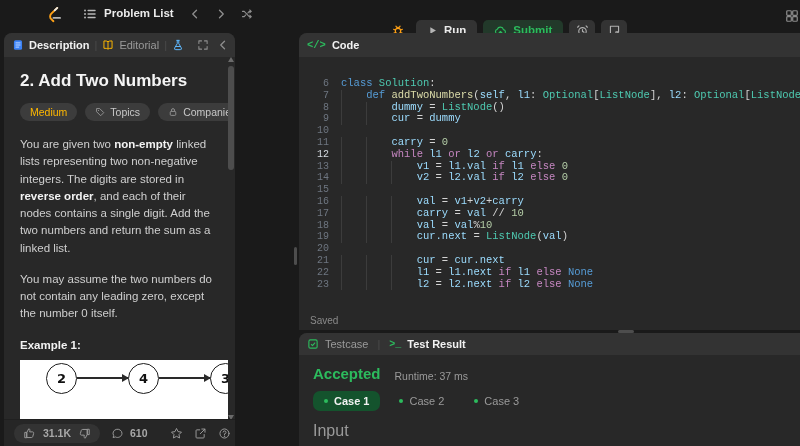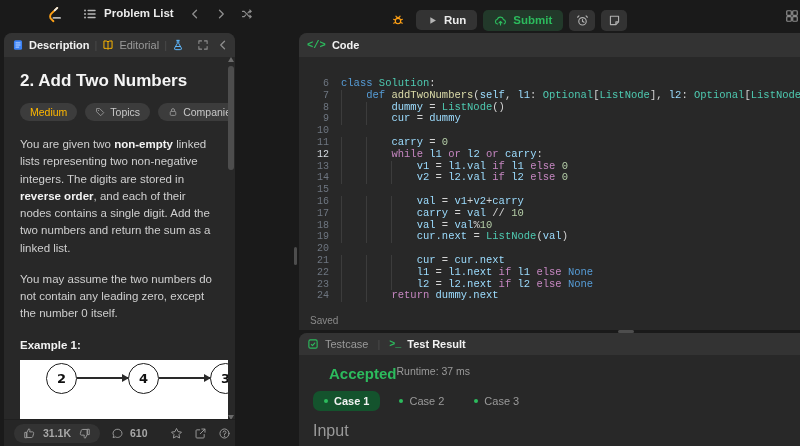--- a/index.html
+++ b/index.html
@@ -8,21 +8,21 @@
   .icn svg{width:100%;height:100%;display:block}
 
   
   .topbar{position:absolute;top:0;left:0;right:0;height:28px;display:flex;align-items:center;color:#b8b8b8}
   .tleft{display:flex;align-items:center;gap:4px;margin-left:46px}
   .logo{width:17px;height:17px;margin-right:10px}
   .navgrp{display:flex;align-items:flex-start;gap:7px;padding:3px 6px;border-radius:5px;cursor:pointer}
   .navgrp .lbl{font-size:11.5px;font-weight:700;color:#ebebeb}
   .tbtn{display:flex;align-items:center;justify-content:center;padding:3px 5px;border-radius:5px;color:#8f8f8f;cursor:pointer}
   .tbtn .icn{width:12px;height:12px}
-  .tcenter{position:absolute;left:386px;top:6px;height:28px;display:flex;align-items:center;gap:6px}
+  .tcenter{position:absolute;left:386px;top:16px;height:28px;display:flex;align-items:center;gap:6px}
   .runbtn{display:flex;align-items:center;gap:6px;background:#333333;border-radius:5px;padding:4px 11px;font-size:11.5px;font-weight:700;color:#ebebeb;cursor:pointer}
   .runbtn .icn{width:11px;height:11px;color:#b5b5b5}
   .subbtn{display:flex;align-items:center;gap:6px;background:#22392a;border-radius:5px;padding:4px 11px;font-size:11.5px;font-weight:700;color:#2cbb5d;cursor:pointer}
   .sqbtn{display:flex;align-items:center;justify-content:center;background:#333333;border-radius:5px;width:26px;height:21px;color:#b0b0b0;cursor:pointer}
   .tright{position:absolute;right:-4px;top:6px;color:#8a8a8a}
 
   
   .panel{position:absolute;background:#282828;overflow:hidden}
   .left-panel{left:4px;top:33px;width:231px;bottom:0;border-radius:8px 8px 0 0}
   .code-panel{left:299px;top:33px;right:0;height:297px;border-top-left-radius:8px}
@@ -90,21 +90,21 @@
   .tk-i{display:inline-block;box-shadow:inset 1px 0 0 #3c3c3c}
   .saved{position:absolute;left:11px;bottom:4px;font-size:10px;color:#8a8a8a}
 
   
   .res-head{gap:9px;height:22px}
   .rtab{display:flex;align-items:center;gap:6px;cursor:pointer}
   .rtab .rlabel{color:#9a9a9a}
   .rtab.on .rlabel{color:#f2f2f2;font-weight:700}
   .term{color:#2cbb5d;font-weight:700;font-size:10px;font-family:"Liberation Mono",monospace}
   .res-body{padding:8px 14px}
-  .status-row{display:flex;align-items:flex-start;gap:0;margin:2px 16px 9px}
+  .status-row{display:flex;align-items:flex-end;gap:14px;margin:2px 0 9px}
   .accepted{color:#2cbb5d;font-size:15px;font-weight:700}
   .runtime{color:#9a9a9a;font-size:10.5px}
   .cases{display:flex;align-items:center;gap:8px;margin-bottom:11px}
   .case{display:flex;align-items:center;gap:6px;font-size:11px;color:#9a9a9a;padding:4px 11px;border-radius:7px;cursor:pointer}
   .case.on{background:#14532d;color:#f2f2f2;font-weight:700}
   .dot{width:4px;height:4px;border-radius:50%;background:#2cbb5d;flex:none}
   .input-label{font-size:16px;color:#9a9a9a;margin:0 0 7px}
   .input-box{background:#3c3c3c;border-radius:7px;padding:7px 10px;font-family:"Liberation Mono","DejaVu Sans Mono",monospace;font-size:10.5px;color:#dedede;height:30px}
 
   
@@ -376,21 +376,20 @@
       <div class="code-line"><span class="gut">14</span><span class="lc"><span class="tk-i">    </span><span class="tk-i">    </span><span class="tk-i">    </span><span class="tk-v">v2</span><span> = </span><span class="tk-v">l2.val</span><span> </span><span class="tk-c">if</span><span> </span><span class="tk-v">l2</span><span> </span><span class="tk-c">else</span><span> </span><span class="tk-n">0</span></span></div>
       <div class="code-line"><span class="gut">15</span><span class="lc"></span></div>
       <div class="code-line"><span class="gut">16</span><span class="lc"><span class="tk-i">    </span><span class="tk-i">    </span><span class="tk-i">    </span><span class="tk-v">val</span><span> = </span><span class="tk-v">v1</span><span>+</span><span class="tk-v">v2</span><span>+</span><span class="tk-v">carry</span></span></div>
       <div class="code-line"><span class="gut">17</span><span class="lc"><span class="tk-i">    </span><span class="tk-i">    </span><span class="tk-i">    </span><span class="tk-v">carry</span><span> = </span><span class="tk-v">val</span><span> // </span><span class="tk-n">10</span></span></div>
       <div class="code-line"><span class="gut">18</span><span class="lc"><span class="tk-i">    </span><span class="tk-i">    </span><span class="tk-i">    </span><span class="tk-v">val</span><span> = </span><span class="tk-v">val</span><span>%</span><span class="tk-n">10</span></span></div>
       <div class="code-line"><span class="gut">19</span><span class="lc"><span class="tk-i">    </span><span class="tk-i">    </span><span class="tk-i">    </span><span class="tk-v">cur.next</span><span> = </span><span class="tk-t">ListNode</span><span>(</span><span class="tk-v">val</span><span>)</span></span></div>
       <div class="code-line"><span class="gut">20</span><span class="lc"></span></div>
       <div class="code-line"><span class="gut">21</span><span class="lc"><span class="tk-i">    </span><span class="tk-i">    </span><span class="tk-i">    </span><span class="tk-v">cur</span><span> = </span><span class="tk-v">cur.next</span></span></div>
       <div class="code-line"><span class="gut">22</span><span class="lc"><span class="tk-i">    </span><span class="tk-i">    </span><span class="tk-i">    </span><span class="tk-v">l1</span><span> = </span><span class="tk-v">l1.next</span><span> </span><span class="tk-c">if</span><span> </span><span class="tk-v">l1</span><span> </span><span class="tk-c">else</span><span> </span><span class="tk-k">None</span></span></div>
       <div class="code-line"><span class="gut">23</span><span class="lc"><span class="tk-i">    </span><span class="tk-i">    </span><span class="tk-i">    </span><span class="tk-v">l2</span><span> = </span><span class="tk-v">l2.next</span><span> </span><span class="tk-c">if</span><span> </span><span class="tk-v">l2</span><span> </span><span class="tk-c">else</span><span> </span><span class="tk-k">None</span></span></div>
-      <div class="code-line"><span class="gut">24</span><span class="lc"><span class="tk-i">    </span><span class="tk-i">    </span><span class="tk-c">return</span><span> </span><span class="tk-v">dummy.next</span></span></div>
     </div>
   <div class="saved">Saved</div>
 </div>
 
 <div class="panel result-panel">
   <div class="phead res-head">
     <span class="rtab">
       <span class="icn" style="width:12px;height:12px">
           <svg viewBox="0 0 16 16" fill="none" stroke="#2cbb5d" stroke-width="1.5" stroke-linejoin="round">
             <rect x="2.5" y="2.5" width="11" height="11" rx="2"></rect>

